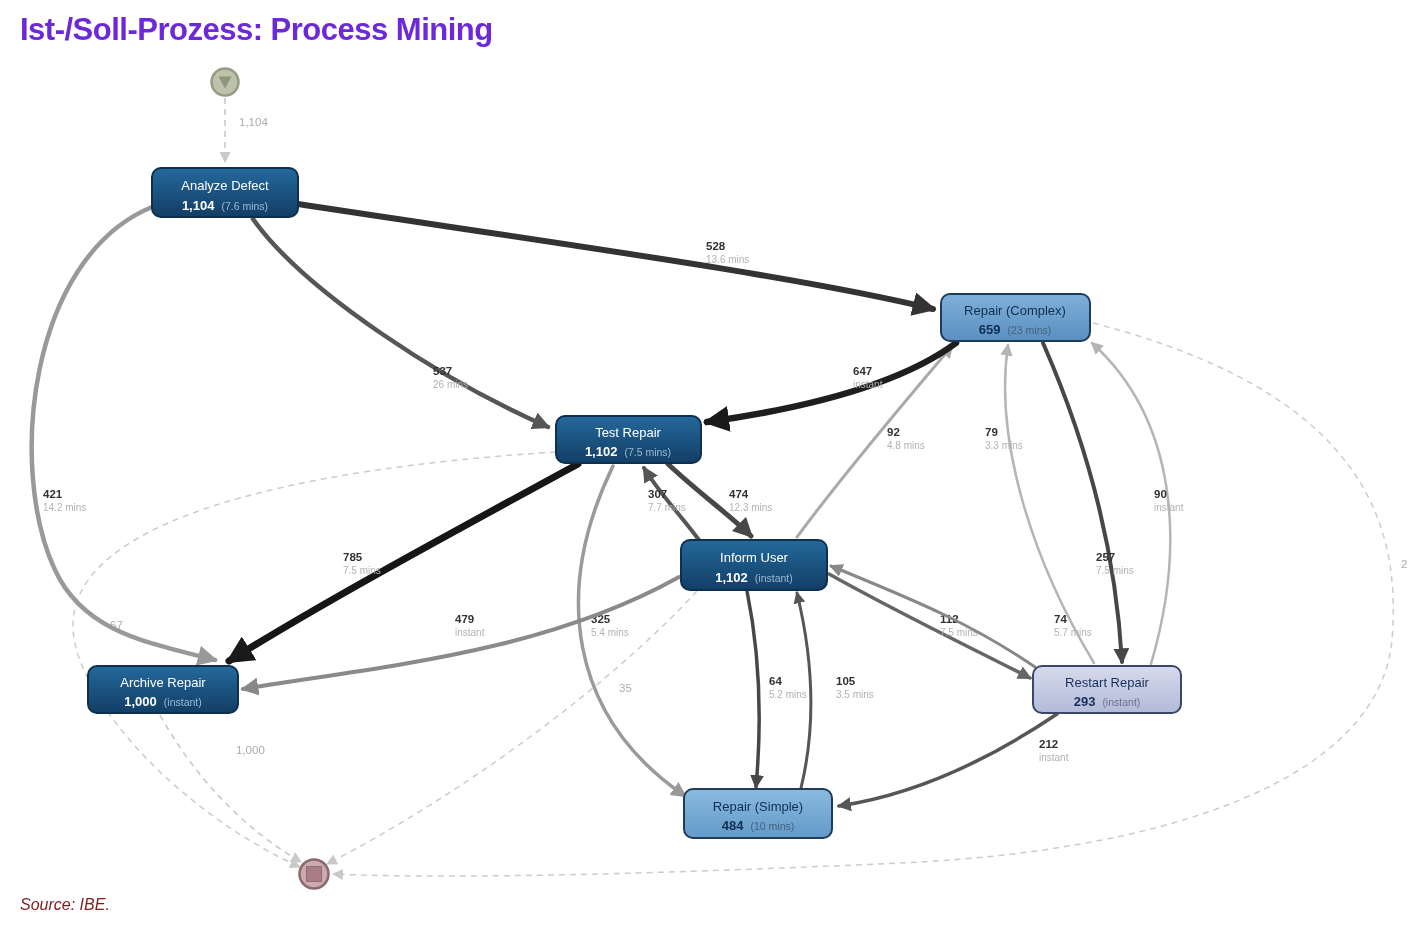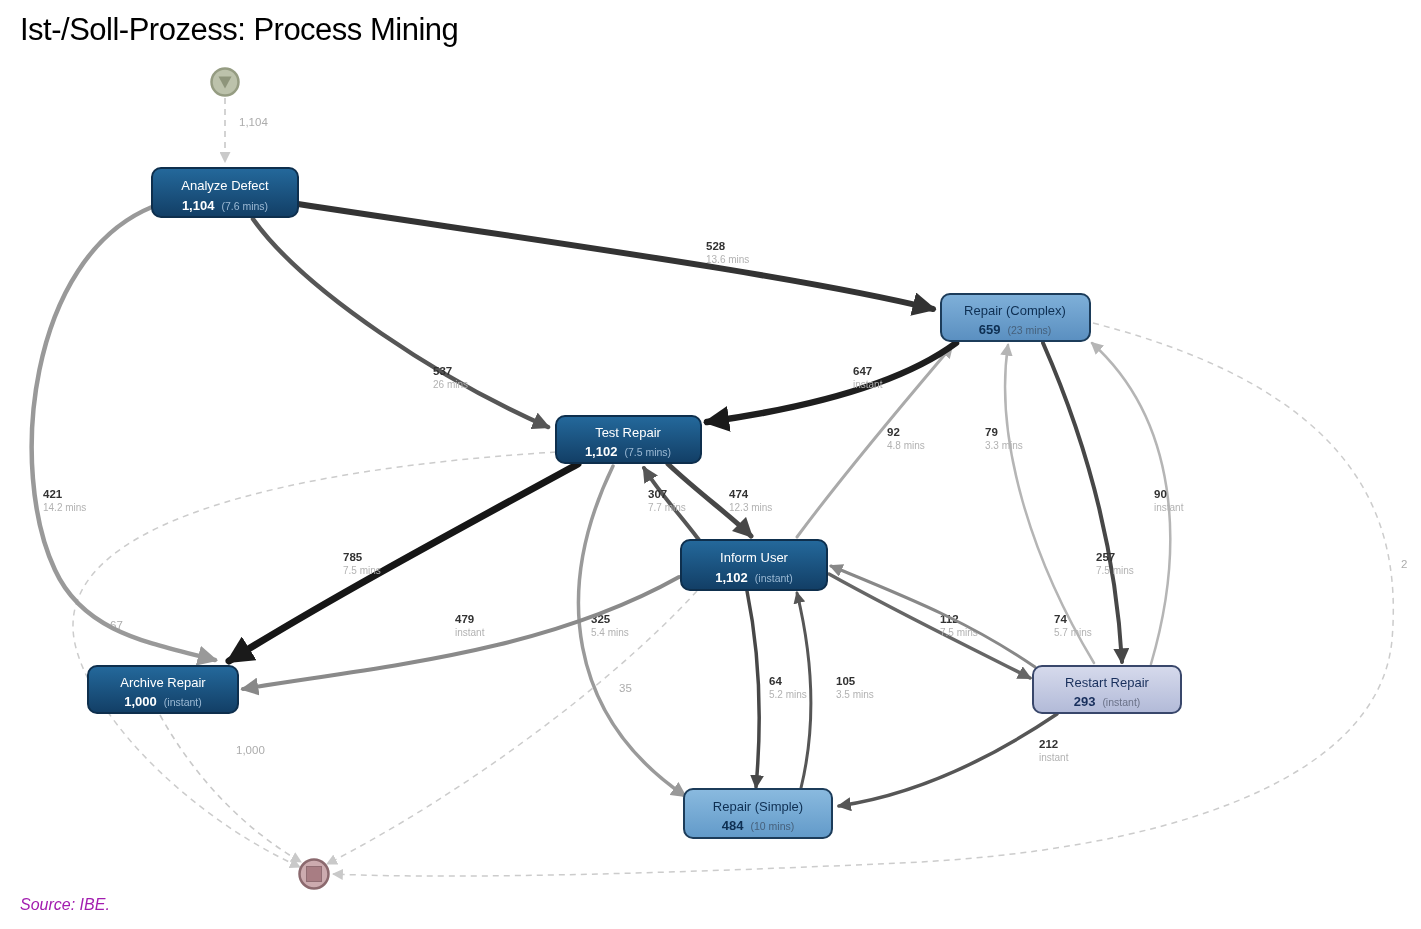--- a/index.html
+++ b/index.html
@@ -1,20 +1,20 @@
 <!DOCTYPE html>
 <html><head>
 <meta charset="utf-8">
 <style>
   html,body{margin:0;padding:0;background:#ffffff;}
   .stage{position:relative;width:1421px;height:929px;background:#ffffff;overflow:hidden;
          font-family:"Liberation Sans", sans-serif;}
-  .title{position:absolute;left:20px;top:12px;font-size:31px;font-weight:normal;color:#000000;
+  .title{position:absolute;left:20px;top:12px;font-size:31px;font-weight:bold;color:#6d28d9;
          letter-spacing:-0.5px;}
-  .source{position:absolute;left:20px;top:896px;font-size:16px;font-style:italic;color:#a21caf;}
+  .source{position:absolute;left:20px;top:896px;font-size:16px;font-style:italic;color:#7f1d1d;}
   svg{position:absolute;left:0;top:0;}
   svg text{font-family:"Liberation Sans", sans-serif;}
   .ec{font-size:11.5px;font-weight:bold;fill:#323232;}
   .ed{font-size:10px;fill:#b2b2b2;}
   .el{font-size:11.5px;fill:#acacac;}
   .nl{font-size:13px;}
   .nc{font-size:13px;}
   .node rect{rx:9px;}
   .dark .nl{fill:#ffffff;}
   .dark .cnt{fill:#ffffff;font-weight:bold;}

